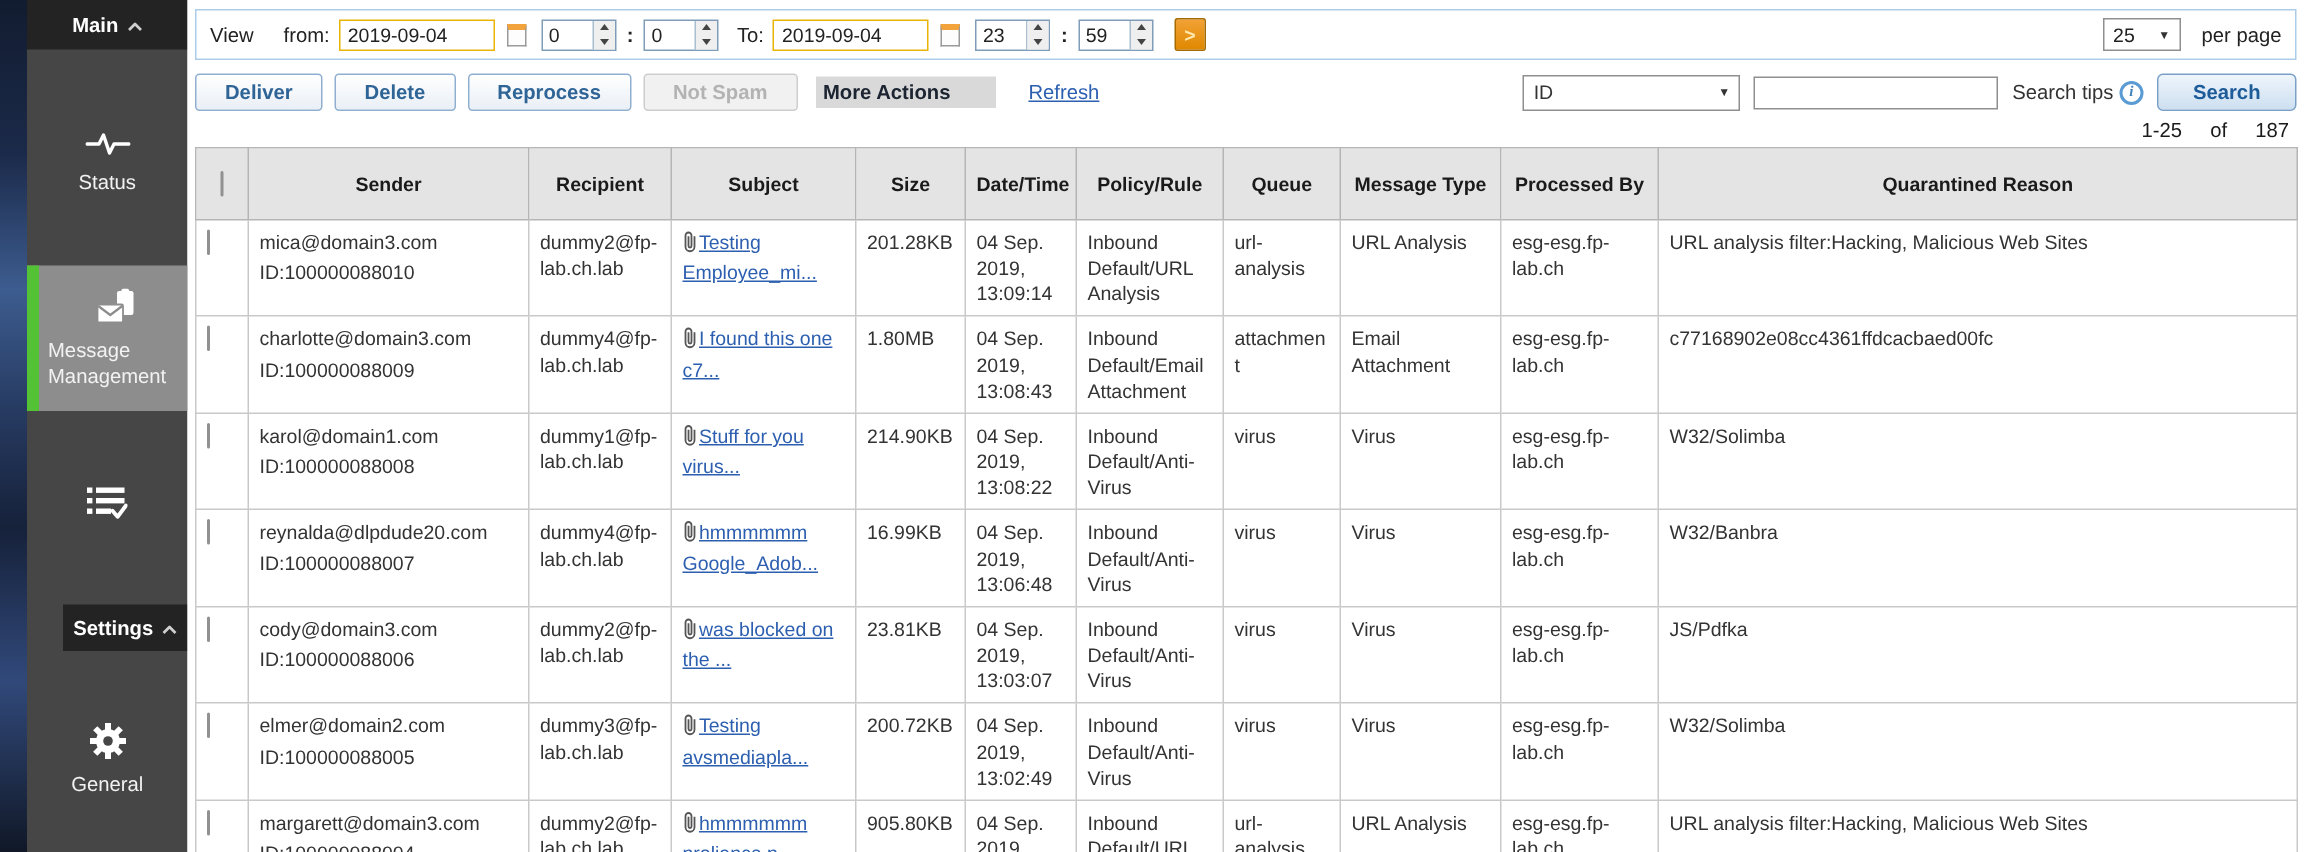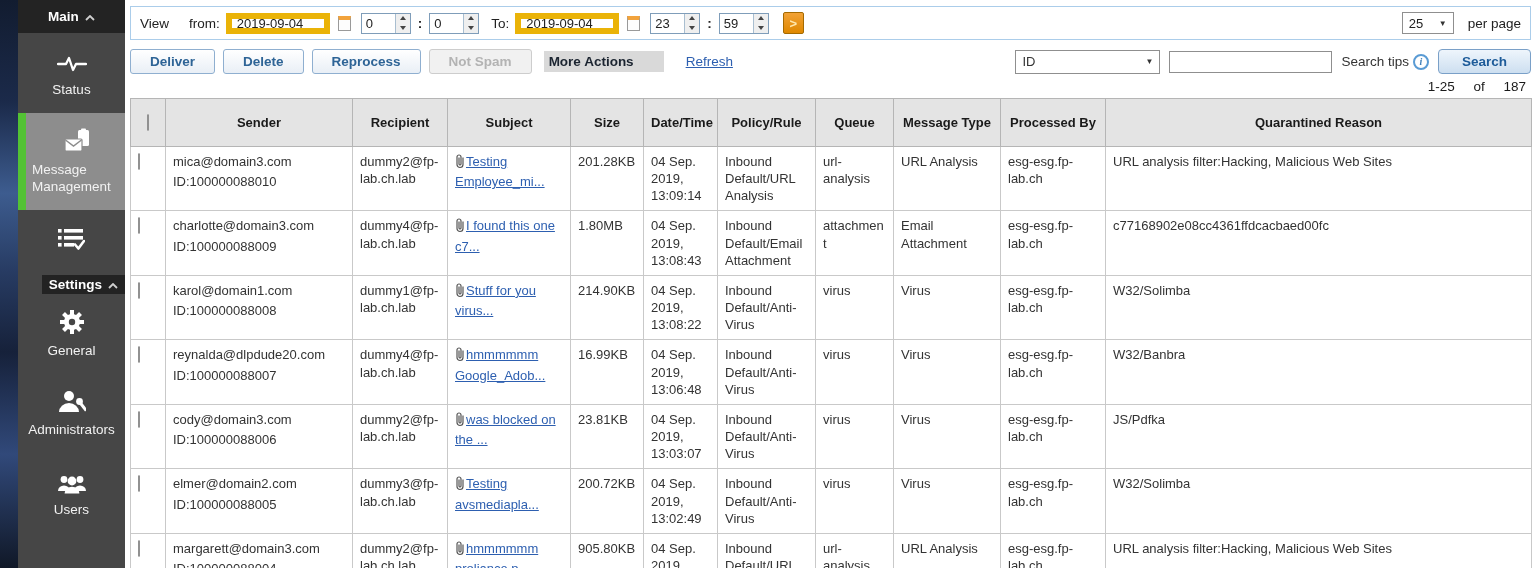--- a/index.html
+++ b/index.html
@@ -14,56 +14,56 @@
   
   .wallpaper {
     width:18px; height:100%;
     background:linear-gradient(180deg,#121c30 0%,#1b2a4a 18%,#3d5c8f 34%,#273b62 48%,#16213a 62%,#31497a 80%,#101827 100%);
     flex:0 0 auto;
   }
 
   
   .sidebar {
     width:107px; flex:0 0 auto; background:#464646;
-    display:flex; flex-direction:column; overflow:hidden;
+    display:flex; flex-direction:column; overflow:hidden;gap:32px;
   }
   .side-header {
     background:#232323; color:#fff; height:33px; flex:0 0 auto;
     display:flex; align-items:center; justify-content:center; gap:6px;
     font-size:13.5px; font-weight:bold; cursor:pointer;
   }
   .side-item {
     position:relative; display:flex; flex-direction:column; align-items:center;
     gap:7px; padding:13px 3px 14px; cursor:pointer;
     color:#f2f2f2; font-size:13.5px; line-height:1.3;
   }
   .side-item.active { background:#8d8d8d;padding-left:14px; }
   .side-item.active::before {
     content:""; position:absolute; left:0; top:0; bottom:0; width:8px; background:#53c234;
   }
   .side-item .icn { height:28px; display:flex; align-items:flex-end; justify-content:center; }
-  .settings-hdr { margin-top:10px; height:19px;margin-left:24px; }
+  .settings-hdr { margin-top:10px; height:31px;margin-left:24px; }
 
   
   .content { flex:1 1 auto; display:flex; flex-direction:column; background:#fff; overflow:hidden; }
 
   .title-bar {
     height:27px; flex:0 0 auto; background:#7d7d7d; color:#fff;
     font-weight:bold; font-size:13.5px; display:flex; align-items:center; padding-left:8px;
   }
 
   
   .filter-bar {
     margin:6px 5px 0; border:1px solid #abcdea; height:34px; flex:0 0 auto;
     display:flex; align-items:center; padding:0 9px; gap:6px; font-size:13.5px; color:#222;
   }
   .lbl { white-space:nowrap; }
   .view-lbl { margin-right:14px; }
   .tbox {
-    border:6px solid #eab308; height:21px; background:#fff;
+    border:1px solid #eab308; height:21px; background:#fff;
     display:flex; align-items:center; padding:0 5px; font-size:13px; color:#222;
   }
   .date-box { width:104px; }
   .cal {
     width:13px; height:15px; border:1px solid #9a9a9a; background:#fdfdfd;
     border-top:4px solid #f2a33c; margin-left:2px; margin-right:4px; cursor:pointer;
   }
   .spin { display:flex; height:21px; border:1px solid #7f9db9; background:#fff; }
   .spin .val { width:34px; padding:0 4px; display:flex; align-items:center; font-size:13px; border-right:1px solid #a9bed0; }
   .spin .arrows { width:14px; display:flex; flex-direction:column; background:#efefef; }

